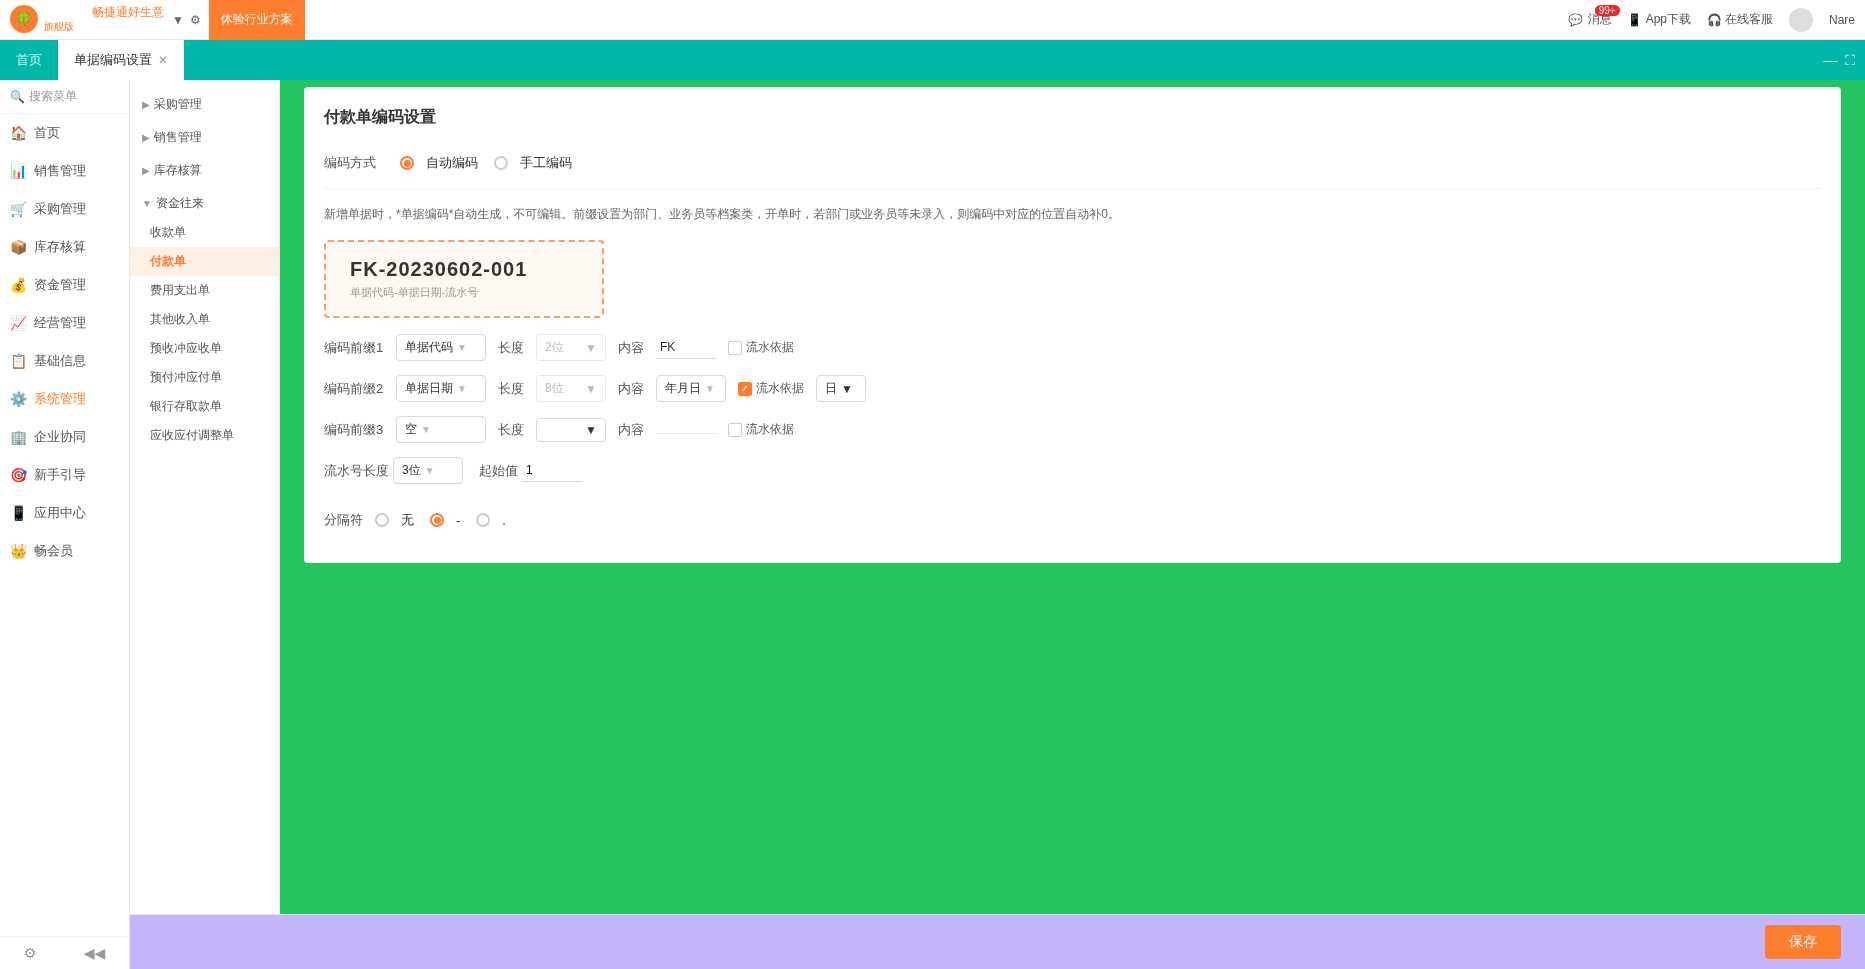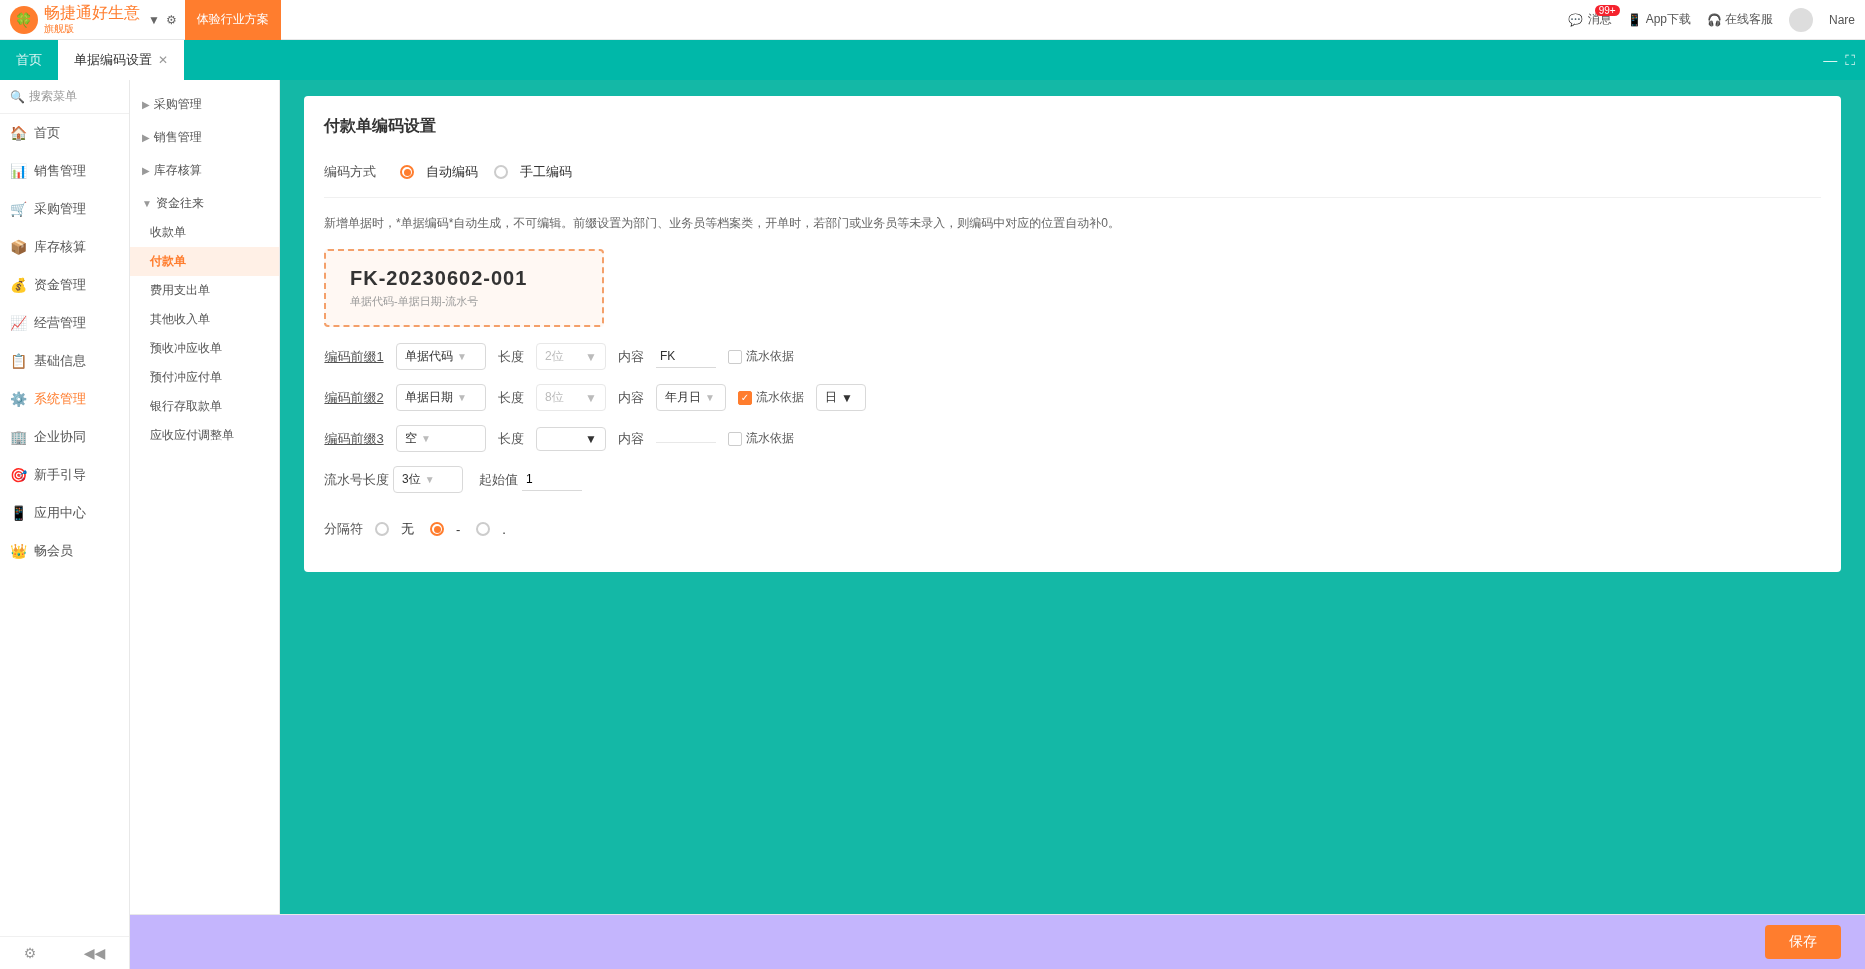--- a/index.html
+++ b/index.html
@@ -12,21 +12,21 @@
       border-bottom: 1px solid #e8e8e8;
       display: flex;
       align-items: center;
       padding: 0 10px;
       justify-content: space-between;
     }
     .top-bar-left { display: flex; align-items: center; gap: 8px; }
     .top-bar-right { display: flex; align-items: center; gap: 16px; font-size: 12px; color: #555; }
     .logo-area { display: flex; align-items: center; gap: 6px; }
     .logo-icon { width: 28px; height: 28px; background: #ff7d2e; border-radius: 50%; display: flex; align-items: center; justify-content: center; color: #fff; font-size: 14px; }
-    .logo-text { font-size: 16px; color: #ff7d2e; line-height: 1.2; }
+    .logo-text { font-size: 12px; color: #ff7d2e; line-height: 1.2; margin-left: 48px; }
     .logo-sub { font-size: 10px; color: #ff7d2e; }
     .top-btn { background: #ff7d2e; color: #fff; border: none; padding: 16px 12px; border-radius: 4px; cursor: pointer; font-size: 12px; }
     .top-bar-nav { display: flex; align-items: center; gap: 6px; color: #666; font-size: 12px; }
     .badge-msg { position: relative; display: flex; align-items: center; gap: 4px; cursor: pointer; }
     .badge { background: #f5222d; color: #fff; font-size: 10px; border-radius: 8px; padding: 0 4px; min-width: 16px; text-align: center; position: absolute; top: -6px; right: -8px; }
     .nav-item { display: flex; align-items: center; gap: 3px; cursor: pointer; color: #555; }
     .avatar { width: 24px; height: 24px; border-radius: 50%; background: #ddd; }
 
     
     .tab-bar {
@@ -134,23 +134,23 @@
       padding: 6px 12px 6px 20px;
       font-size: 12px;
       color: #555;
       cursor: pointer;
     }
     .sec-item.active { background: #fff0e6; color: #ff7d2e; font-weight: bold; }
 
     
     .main-content {
       flex: 1;
-      background: #14b8a6;
+      background: #22c55e;
       overflow-y: auto;
-      padding: 16px 24px;
+      padding: 7px 24px;
     }
 
     .page-title {
       font-size: 16px;
       font-weight: bold;
       color: #333;
       margin-bottom: 16px;
     }
 
     .card {
@@ -230,21 +230,21 @@
       cursor: pointer;
     }
 
     
     .form-row {
       display: flex;
       align-items: center;
       gap: 12px;
       margin-bottom: 14px;
     }
-    .form-label { font-size: 13px; color: #555; width: 60px; text-align: center; flex-shrink: 0; text-decoration: underline; }
+    .form-label { font-size: 13px; color: #555; width: 60px; text-align: left; flex-shrink: 0; }
     .form-select {
       border: 1px solid #d9d9d9;
       border-radius: 4px;
       padding: 4px 8px;
       font-size: 12px;
       background: #fff;
       display: flex;
       align-items: center;
       gap: 4px;
       cursor: pointer;

